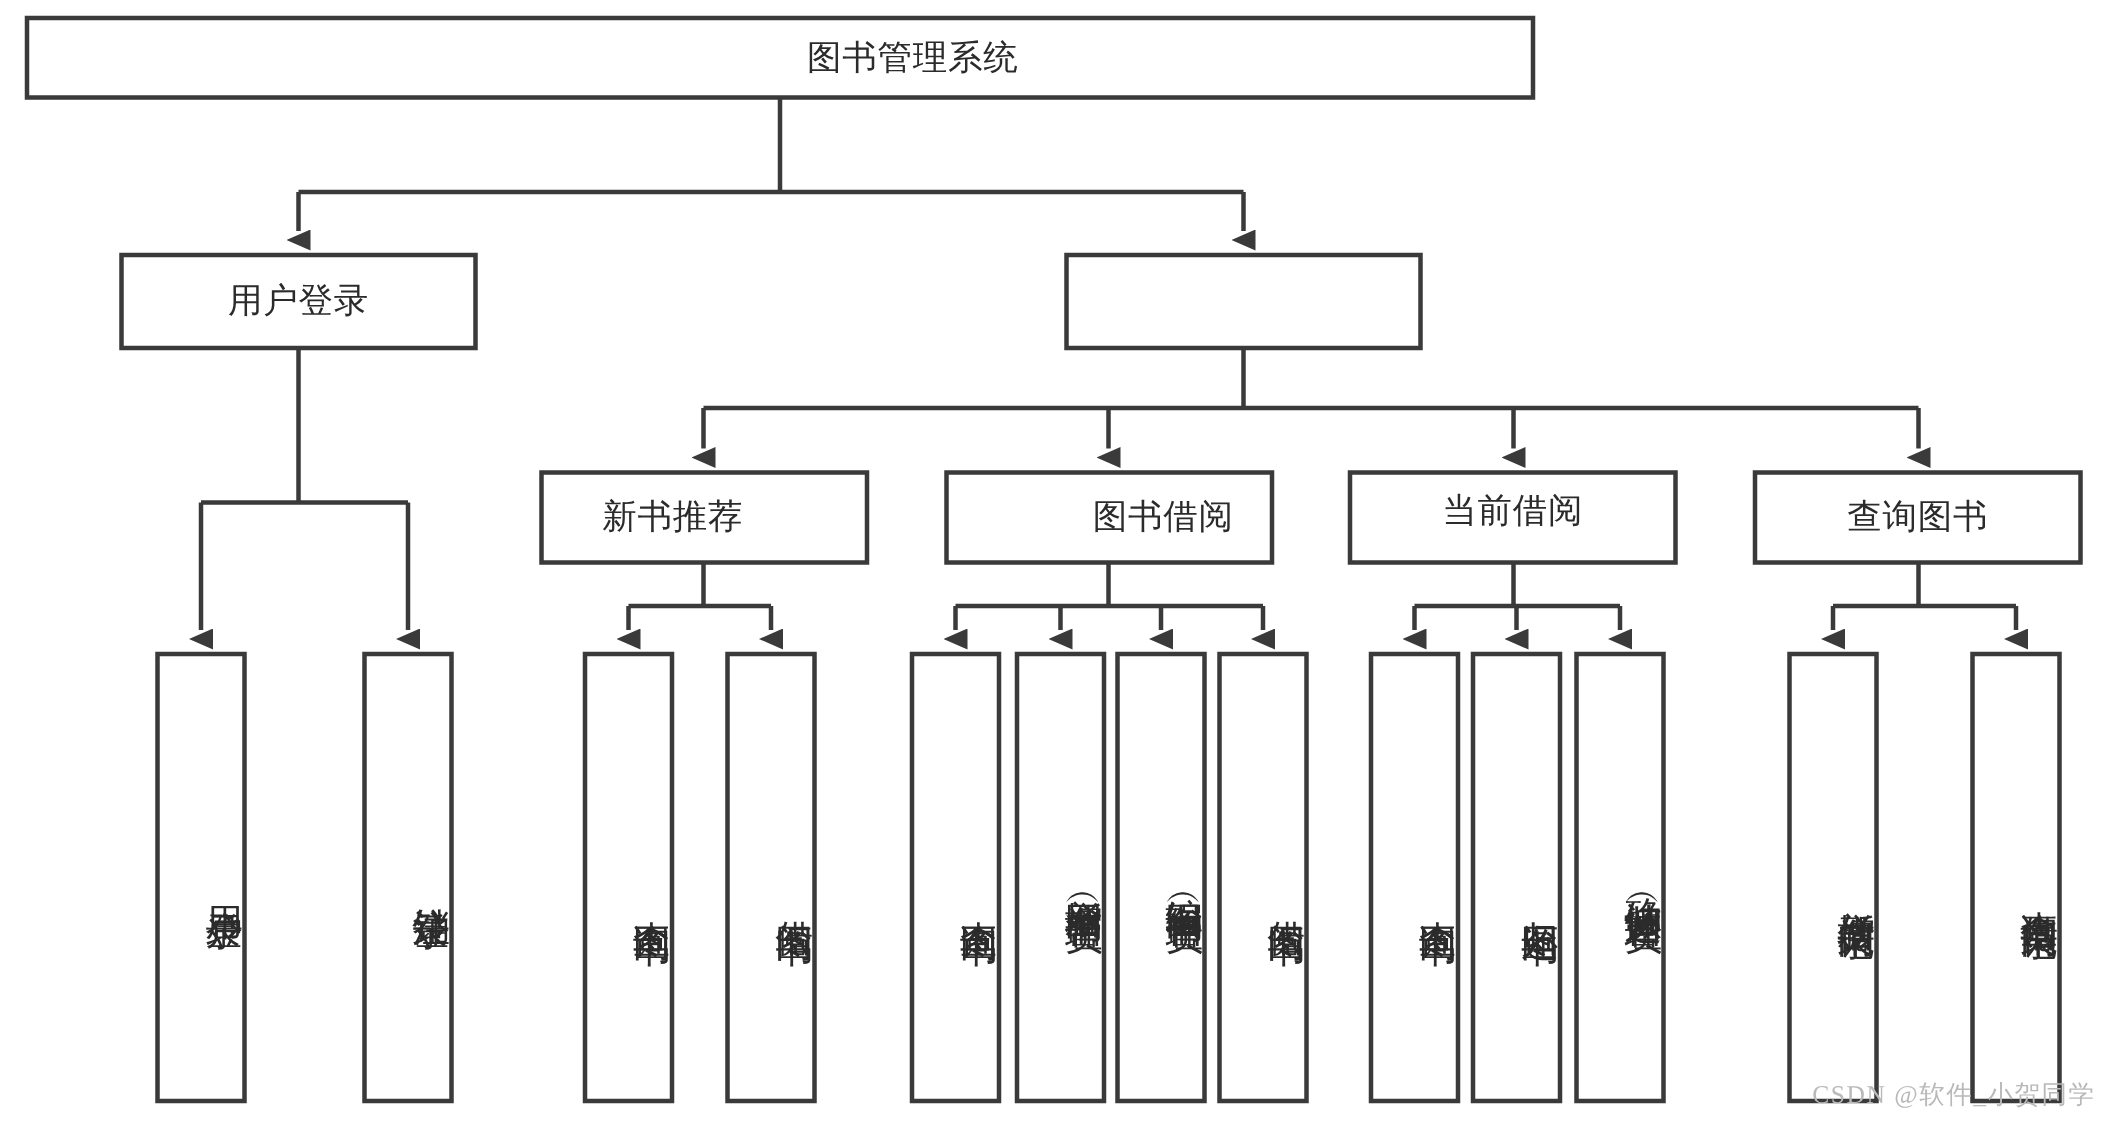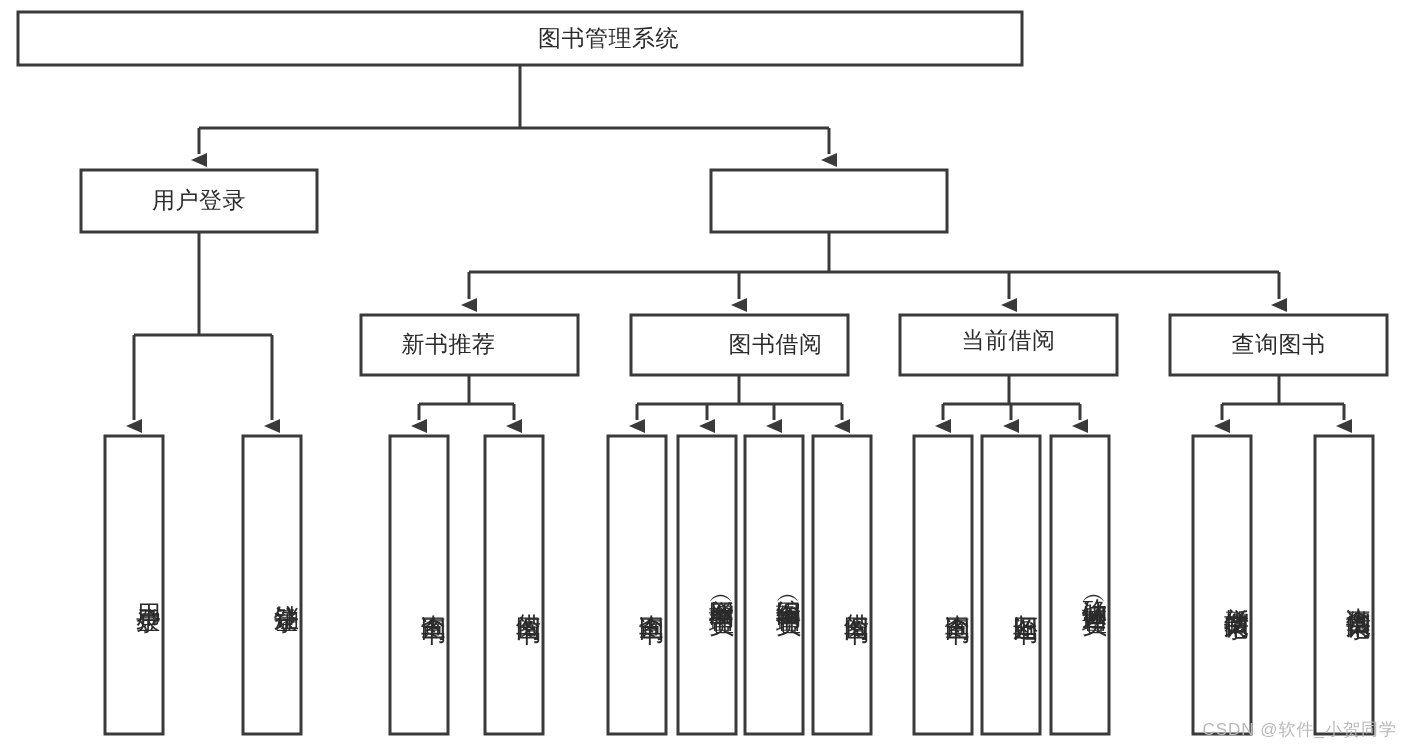--- a/index.html
+++ b/index.html
@@ -69,21 +69,21 @@
     padding-top: 2px;
   }
   .watermark {
     position: absolute;
     right: 8px;
     bottom: 6px;
     font-size: 17px;
     color: #b9b9b9;
     letter-spacing: 1px;
     white-space: nowrap;
-    font-family: Liberation Sans, sans-serif;
+    font-family: Liberation Serif, serif;
   }
 </style>
 </head>
 <body>
 
 <div id="diagram-root">
 
   <svg class="flow" viewBox="0 0 1405 747">
     <defs>
       <marker id="ah" markerWidth="14" markerHeight="16" refX="1" refY="8" orient="auto" markerUnits="userSpaceOnUse">

